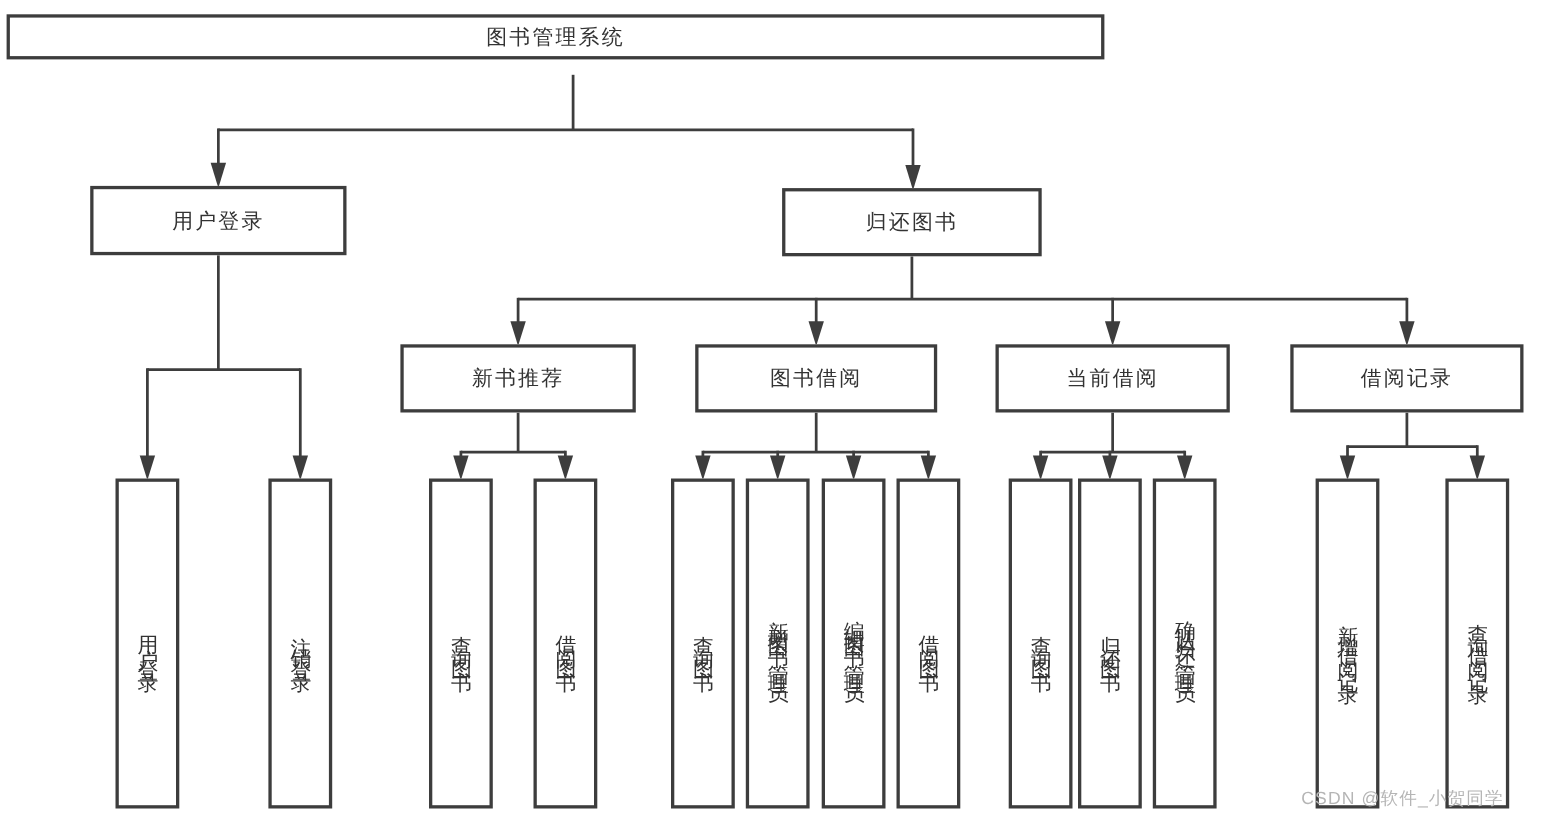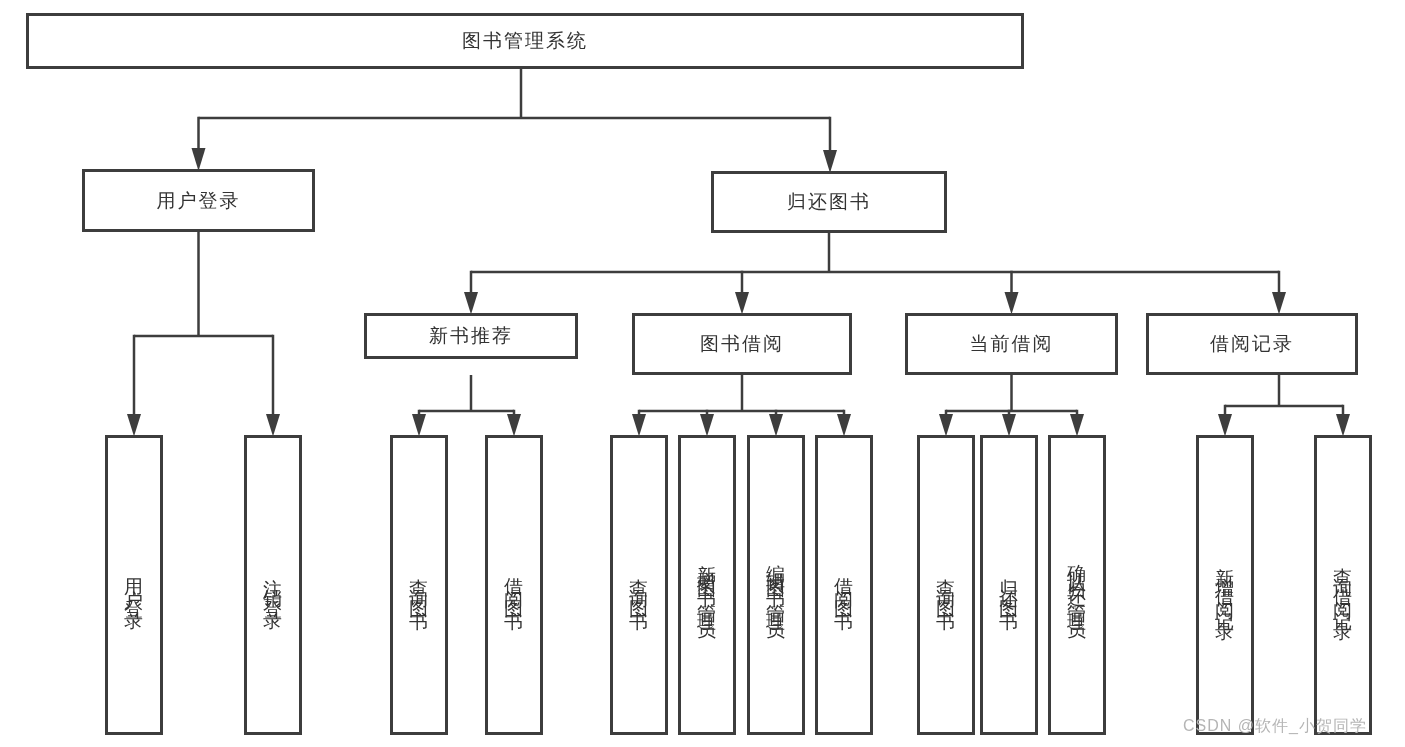--- a/index.html
+++ b/index.html
@@ -117,29 +117,29 @@
       <polygon points="769,414 783,414 776,436.5"></polygon>
       <polygon points="837,414 851,414 844,436.5"></polygon>
       <polygon points="939,414 953,414 946,436.5"></polygon>
       <polygon points="1002,414 1016,414 1009,436.5"></polygon>
       <polygon points="1070,414 1084,414 1077,436.5"></polygon>
       <polygon points="1218,414 1232,414 1225,436.5"></polygon>
       <polygon points="1336,414 1350,414 1343,436.5"></polygon>
     </g>
   </svg>
 
-  <div class="box" style="left:26px; top:13px; width:998px; height:56px;">图书管理系统</div>
+  <div class="box" style="left:6px; top:13px; width:998px; height:41px;">图书管理系统</div>
 
   <div class="box" style="left:82px; top:169px; width:233px; height:63px;">用户登录</div>
   <div class="box" style="left:711px; top:171px; width:236px; height:62px;">归还图书</div>
 
-  <div class="box" style="left:364px; top:313px; width:214px; height:46px;">新书推荐</div>
+  <div class="box" style="left:364px; top:313px; width:214px; height:62px;">新书推荐</div>
   <div class="box" style="left:905px; top:313px; width:213px; height:62px;">当前借阅</div>
   <div class="box" style="left:632px; top:313px; width:220px; height:62px;">图书借阅</div>
-  <div class="box" style="left:1146px; top:313px; width:212px; height:62px;">借阅记录</div>
+  <div class="box" style="left:1173px; top:313px; width:212px; height:62px;">借阅记录</div>
 
   <div class="box leaf" style="left:105px; top:435px; width:58px; height:300px;">用户登录</div>
   <div class="box leaf" style="left:244px; top:435px; width:58px; height:300px;">注销登录</div>
 
   <div class="box leaf" style="left:390px; top:435px; width:58px; height:300px;">查询图书</div>
   <div class="box leaf" style="left:485px; top:435px; width:58px; height:300px;">借阅图书</div>
 
   <div class="box leaf" style="left:610px; top:435px; width:58px; height:300px;">查询图书</div>
   <div class="box leaf leaf-wide" style="left:678px; top:435px; width:58px; height:300px;">新增图书（管理员）</div>
   <div class="box leaf leaf-wide" style="left:747px; top:435px; width:58px; height:300px;">编辑图书（管理员）</div>

